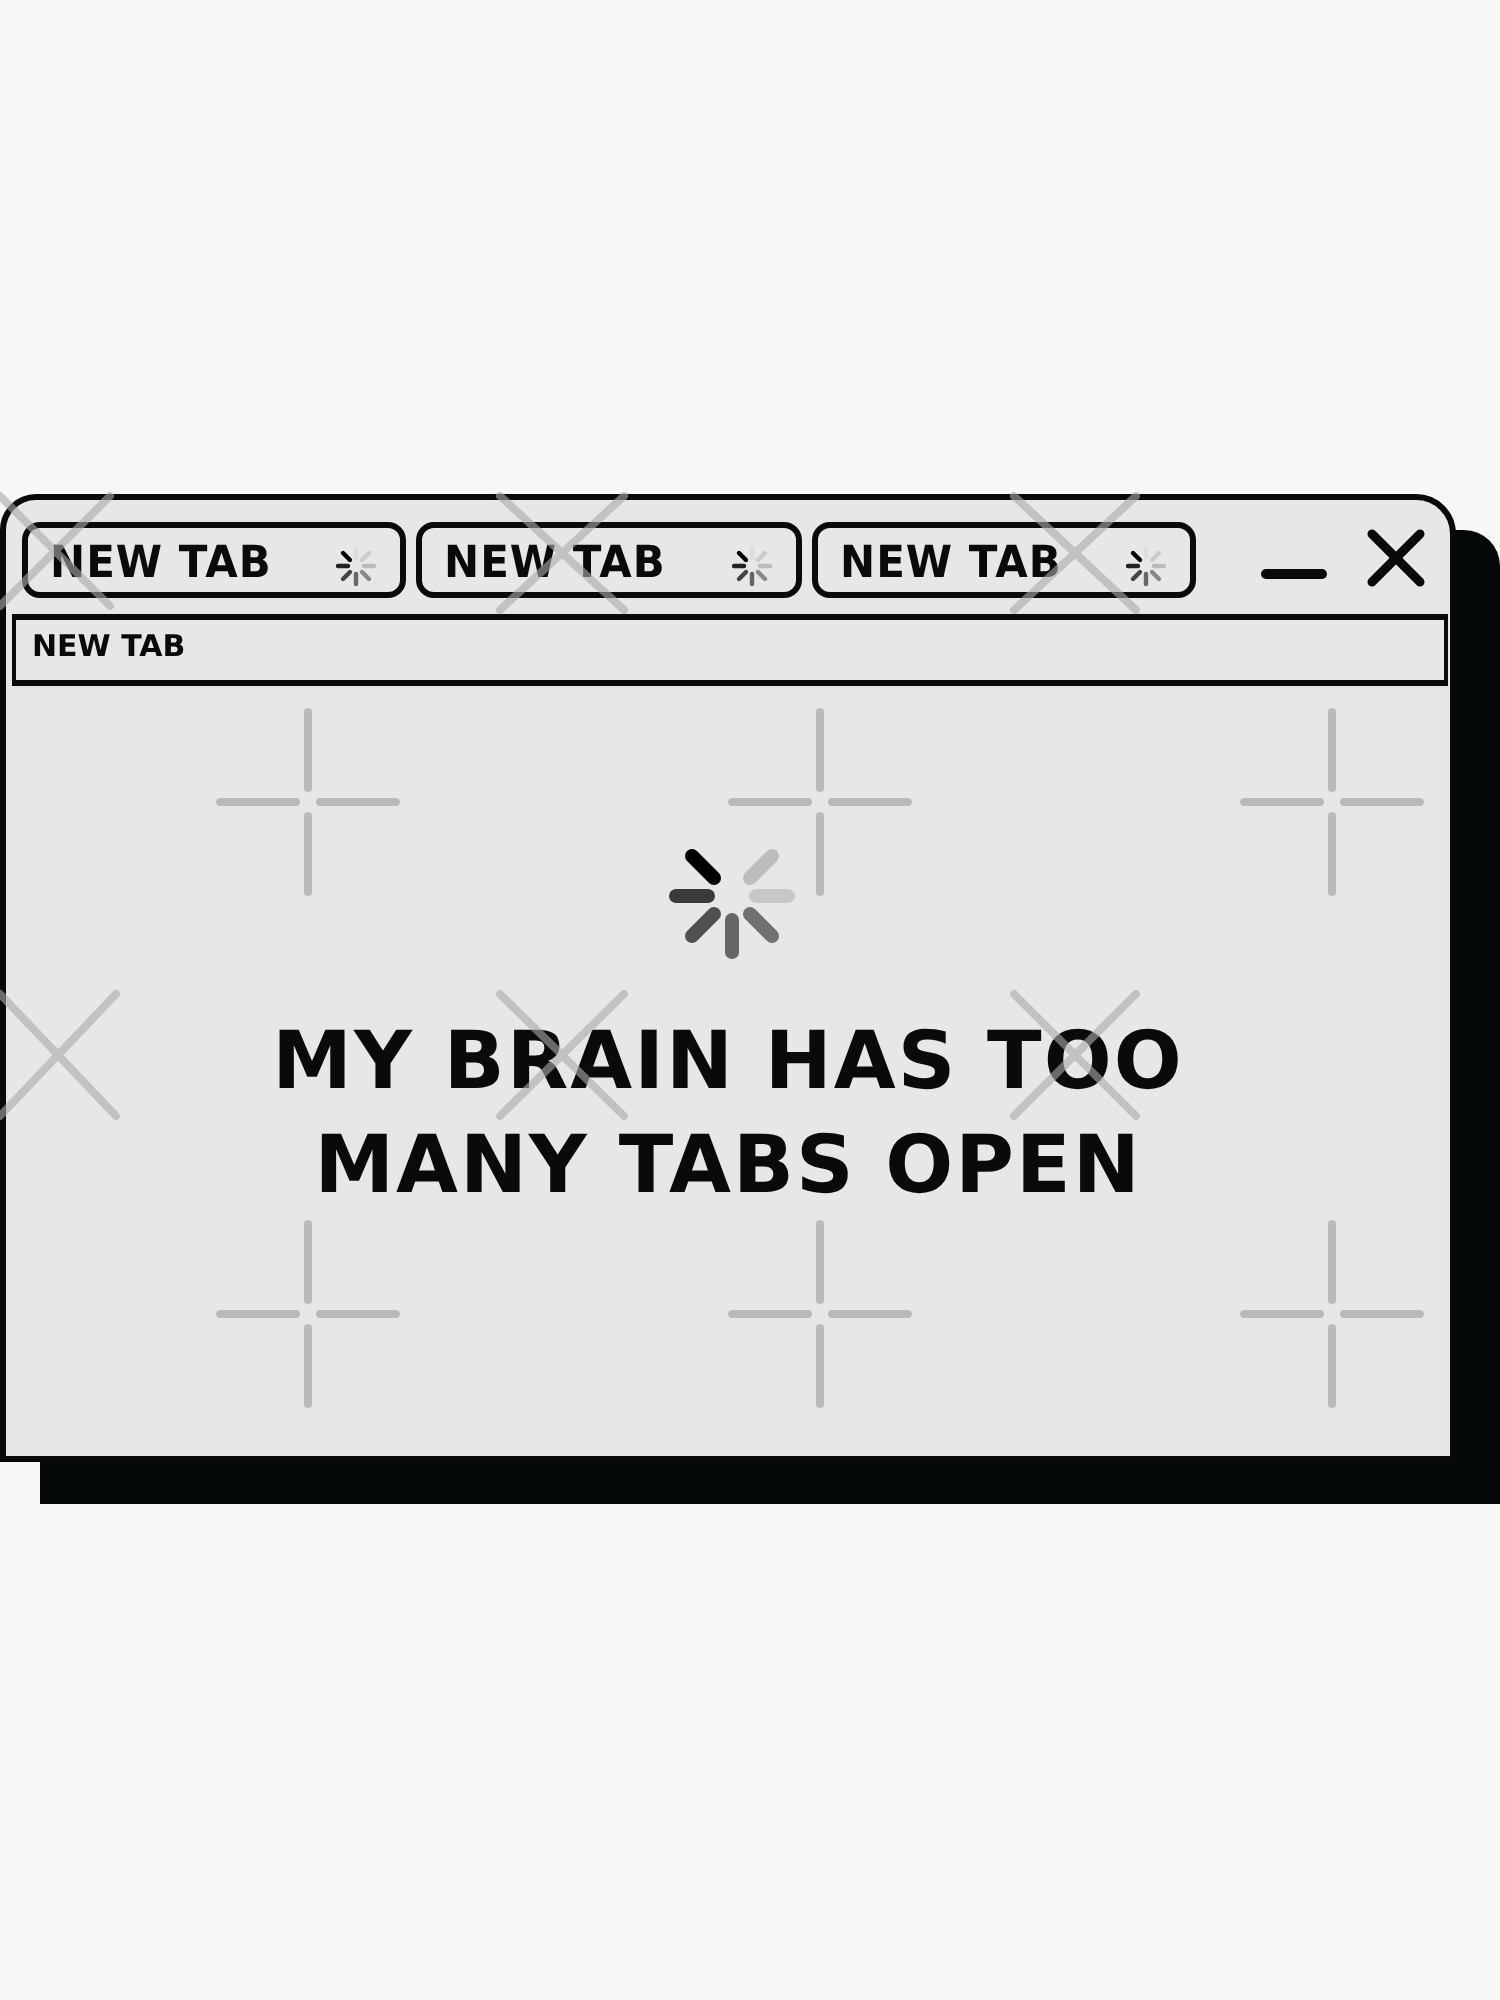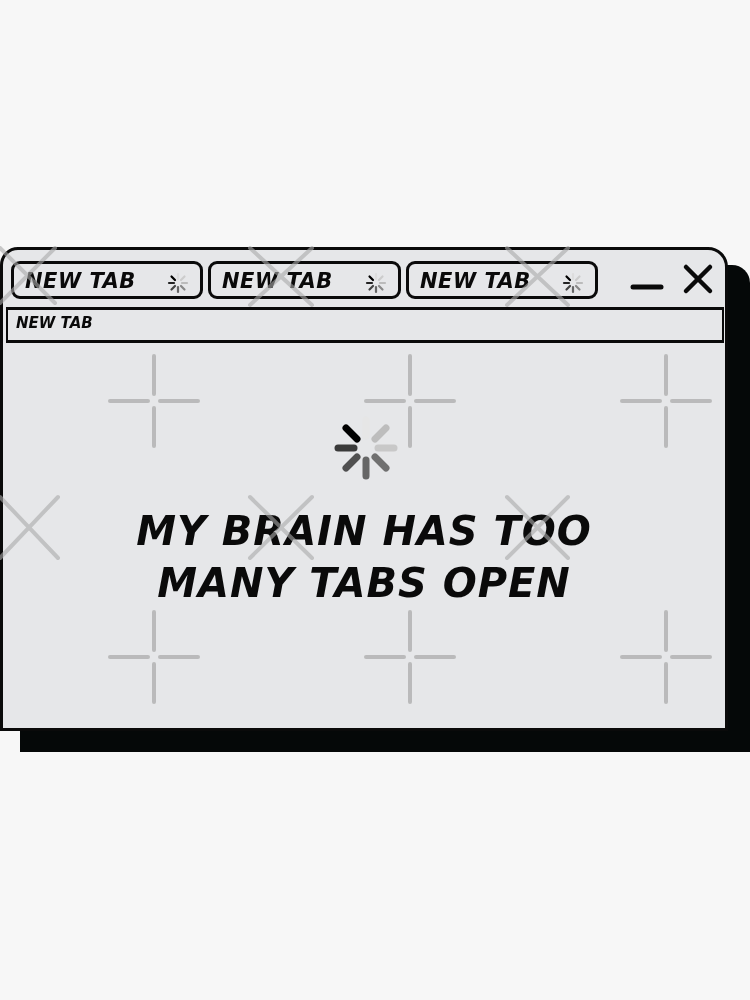--- a/index.html
+++ b/index.html
@@ -1,18 +1,18 @@
 <!DOCTYPE html>
 <html><head>
 <meta charset="utf-8">
 <style>
   html, body { margin:0; padding:0; }
   body { width:750px; height:1000px; background:#f7f7f7; position:relative; overflow:hidden; font-family:"DejaVu Sans", sans-serif; }
   .shadow { position:absolute; left:20px; top:265px; width:730px; height:487px; background:#050808; border-radius:0 18px 0 0; }
-  .window { position:absolute; left:0; top:247px; width:722px; height:478px; background:#e6e7e9; border:3px solid #0a0a0a; border-radius:18px 20px 0 0; box-sizing:content-box;font-style:italic; }
+  .window { position:absolute; left:0; top:247px; width:722px; height:478px; background:#e6e7e9; border:3px solid #0a0a0a; border-radius:18px 20px 0 0; box-sizing:content-box; }
   .tabstrip { position:absolute; left:0; top:0; width:100%; height:55px; }
   .tab { position:absolute; top:11px; height:38px; background:#e6e7e9; border:3px solid #0a0a0a; border-radius:9px; box-sizing:border-box; }
   .tab-label { position:absolute; left:11px; top:5px; font-size:21px; font-weight:bold; letter-spacing:0.5px; color:#0a0a0a; transform:scaleY(1.05); }
   .tab-spinner { position:absolute; right:10px; top:7px; width:24px; height:24px; }
   .win-btn { position:absolute; }
   .addressbar { position:absolute; left:3px; top:57px; width:714px; height:30px; background:#e6e7e9; border:2px solid #0a0a0a; border-top:3px solid #0a0a0a; border-bottom:3px solid #0a0a0a; }
   .addr-text { position:absolute; left:8px; top:4px; font-size:15px; font-weight:bold; color:#0a0a0a; }
   .content { position:absolute; left:0; top:93px; width:722px; height:385px; }
   .spinner-big { position:absolute; left:318px; top:60px; width:90px; height:90px; }
   .headline { position:absolute; left:0; width:722px; text-align:center; font-size:40px; font-weight:bold; color:#0a0a0a; letter-spacing:1px; line-height:52px; }

